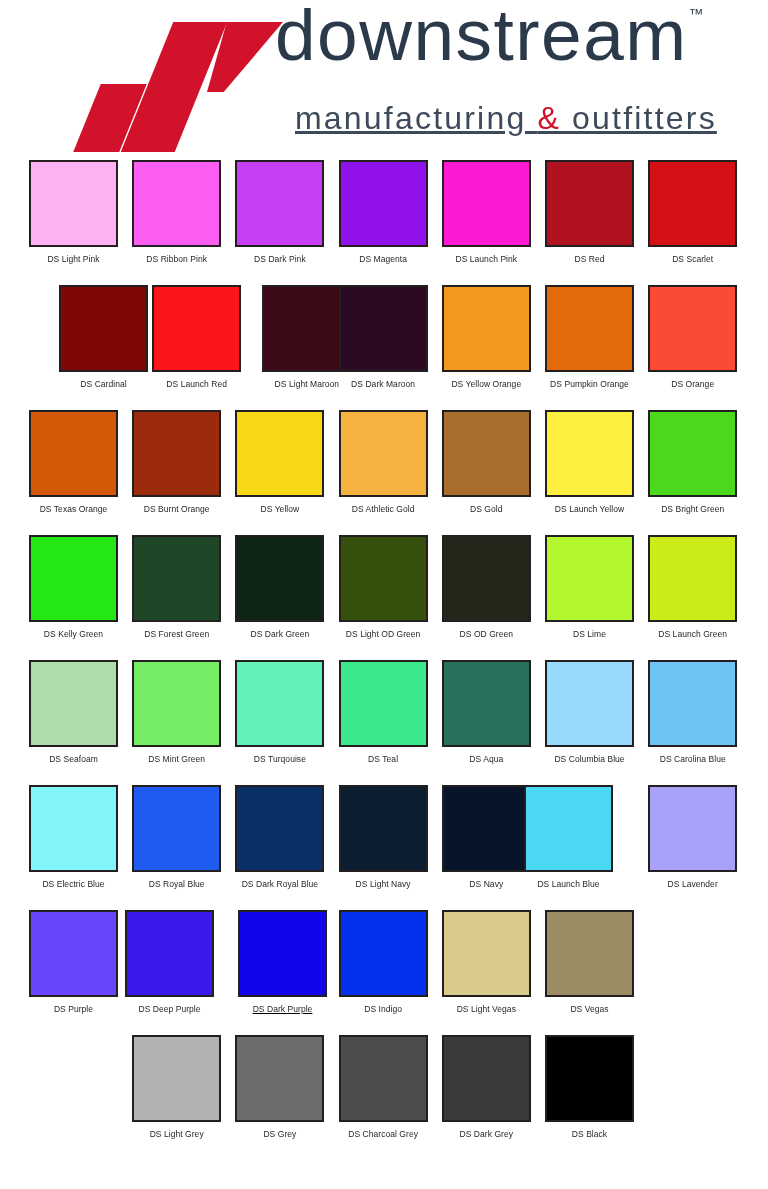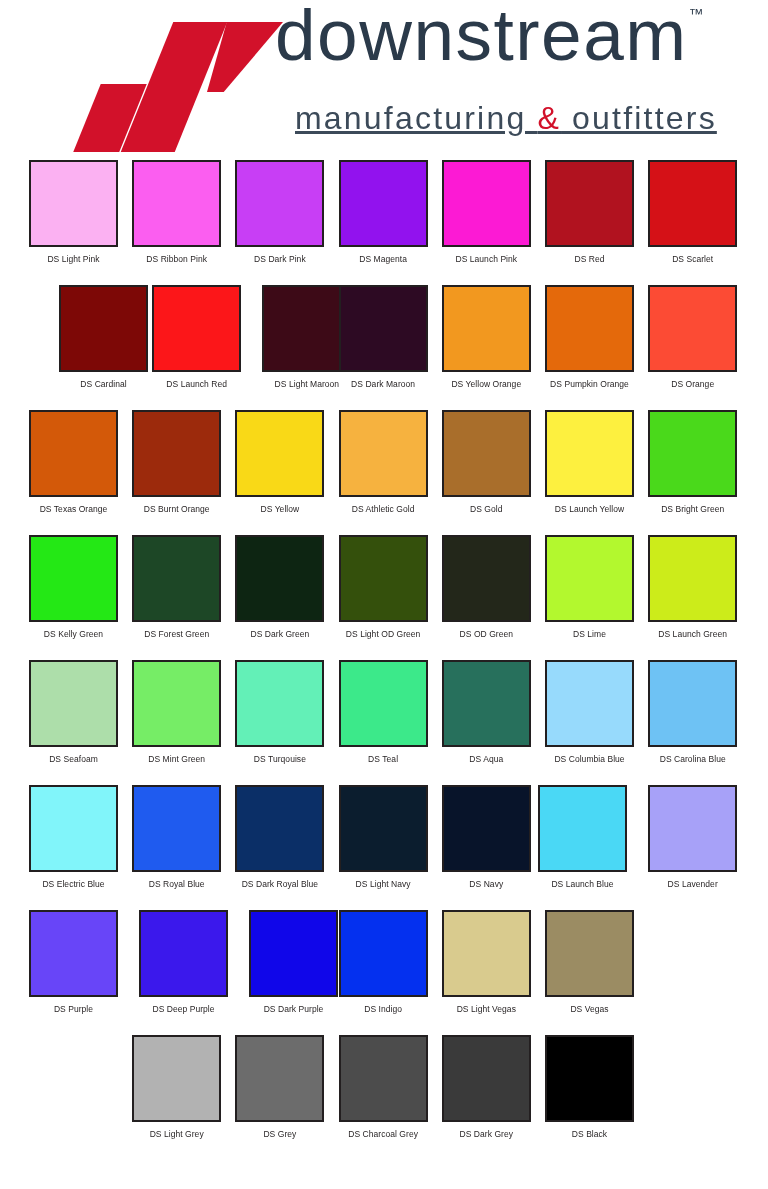--- a/index.html
+++ b/index.html
@@ -341,39 +341,39 @@
         <span class="swatch-label">DS Dark Royal Blue</span>
       </div>
       <div class="swatch-cell" style="left: 338.6px;">
         <div class="swatch-chip" style="background: rgb(11, 29, 46);"></div>
         <span class="swatch-label">DS Light Navy</span>
       </div>
       <div class="swatch-cell" style="left: 441.8px;">
         <div class="swatch-chip" style="background: rgb(8, 20, 42);"></div>
         <span class="swatch-label">DS  Navy</span>
       </div>
-      <div class="swatch-cell" style="left: 538px;">
+      <div class="swatch-cell" style="left: 524px;">
         <div class="swatch-chip" style="background: rgb(74, 216, 245);"></div>
         <span class="swatch-label">DS Launch Blue</span>
       </div>
       <div class="swatch-cell" style="left: 648.2px;">
         <div class="swatch-chip" style="background: rgb(167, 161, 248);"></div>
         <span class="swatch-label">DS Lavender</span>
       </div>
     </div>
     <div class="swatch-row">
       <div class="swatch-cell" style="left: 29px;">
         <div class="swatch-chip" style="background: rgb(104, 69, 248);"></div>
         <span class="swatch-label">DS Purple</span>
       </div>
-      <div class="swatch-cell" style="left: 139px;">
+      <div class="swatch-cell" style="left: 125px;">
         <div class="swatch-chip" style="background: rgb(59, 24, 236);"></div>
         <span class="swatch-label">DS Deep Purple</span>
       </div>
-      <div class="swatch-cell" style="left: 249px;">
+      <div class="swatch-cell" style="left: 238px; text-decoration: underline;">
         <div class="swatch-chip" style="background: rgb(16, 6, 233);"></div>
         <span class="swatch-label">DS Dark Purple</span>
       </div>
       <div class="swatch-cell" style="left: 338.6px;">
         <div class="swatch-chip" style="background: rgb(4, 48, 239);"></div>
         <span class="swatch-label">DS Indigo</span>
       </div>
       <div class="swatch-cell" style="left: 441.8px;">
         <div class="swatch-chip" style="background: rgb(217, 203, 142);"></div>
         <span class="swatch-label">DS Light Vegas</span>

